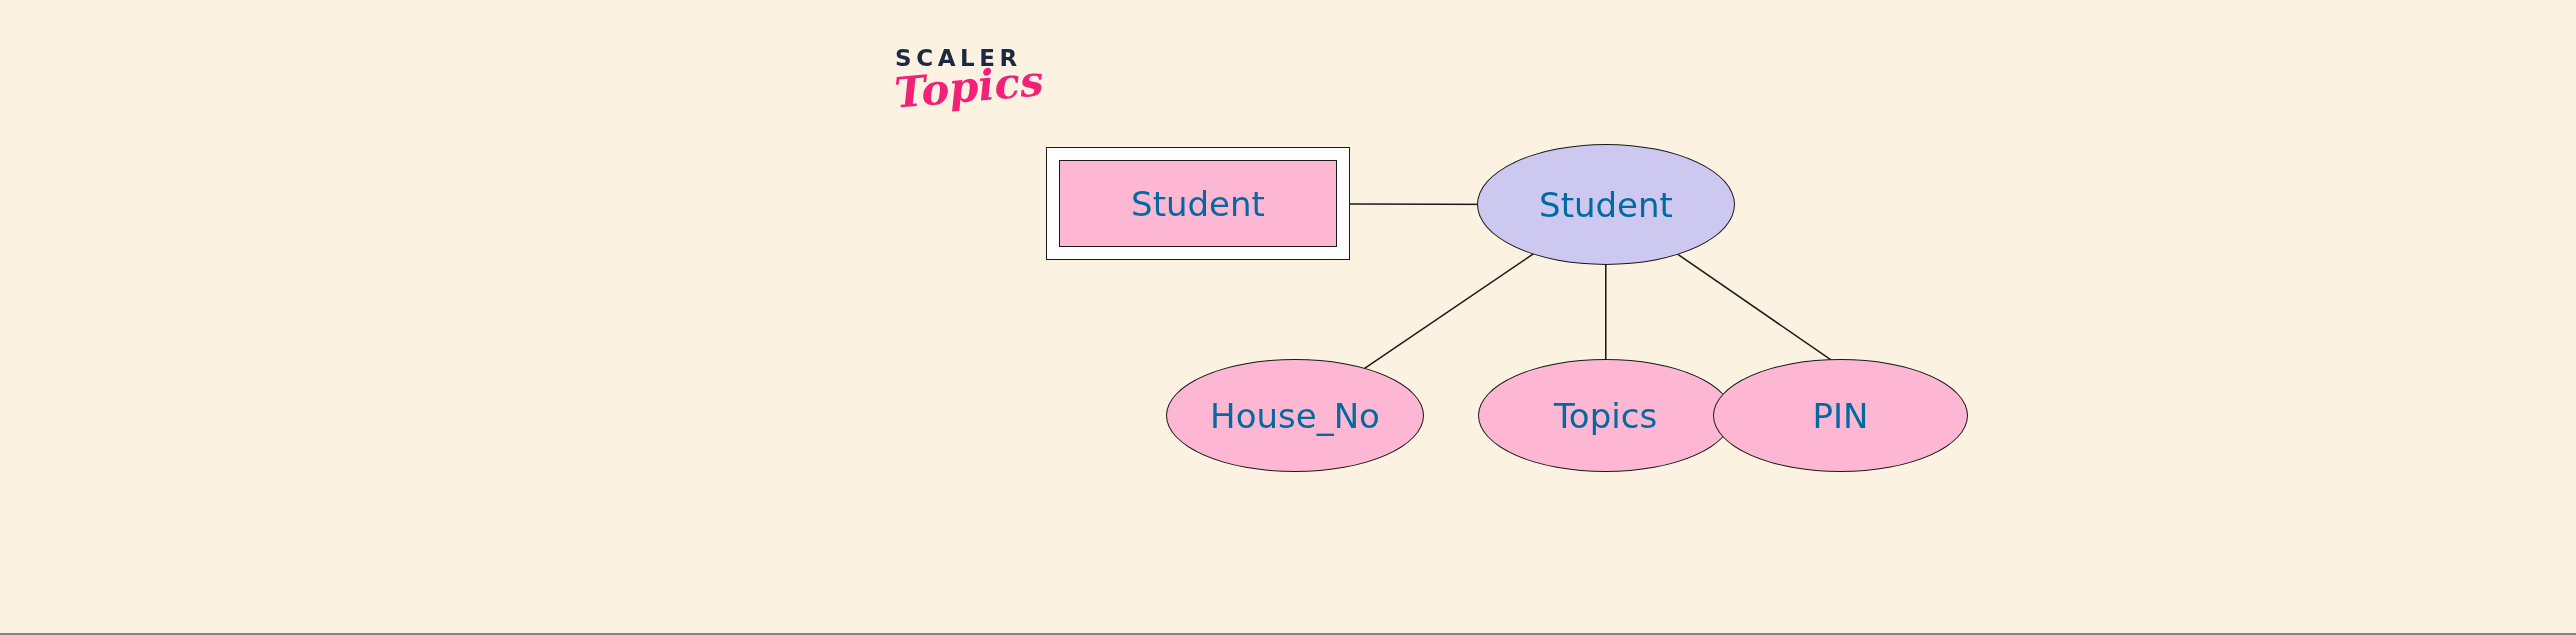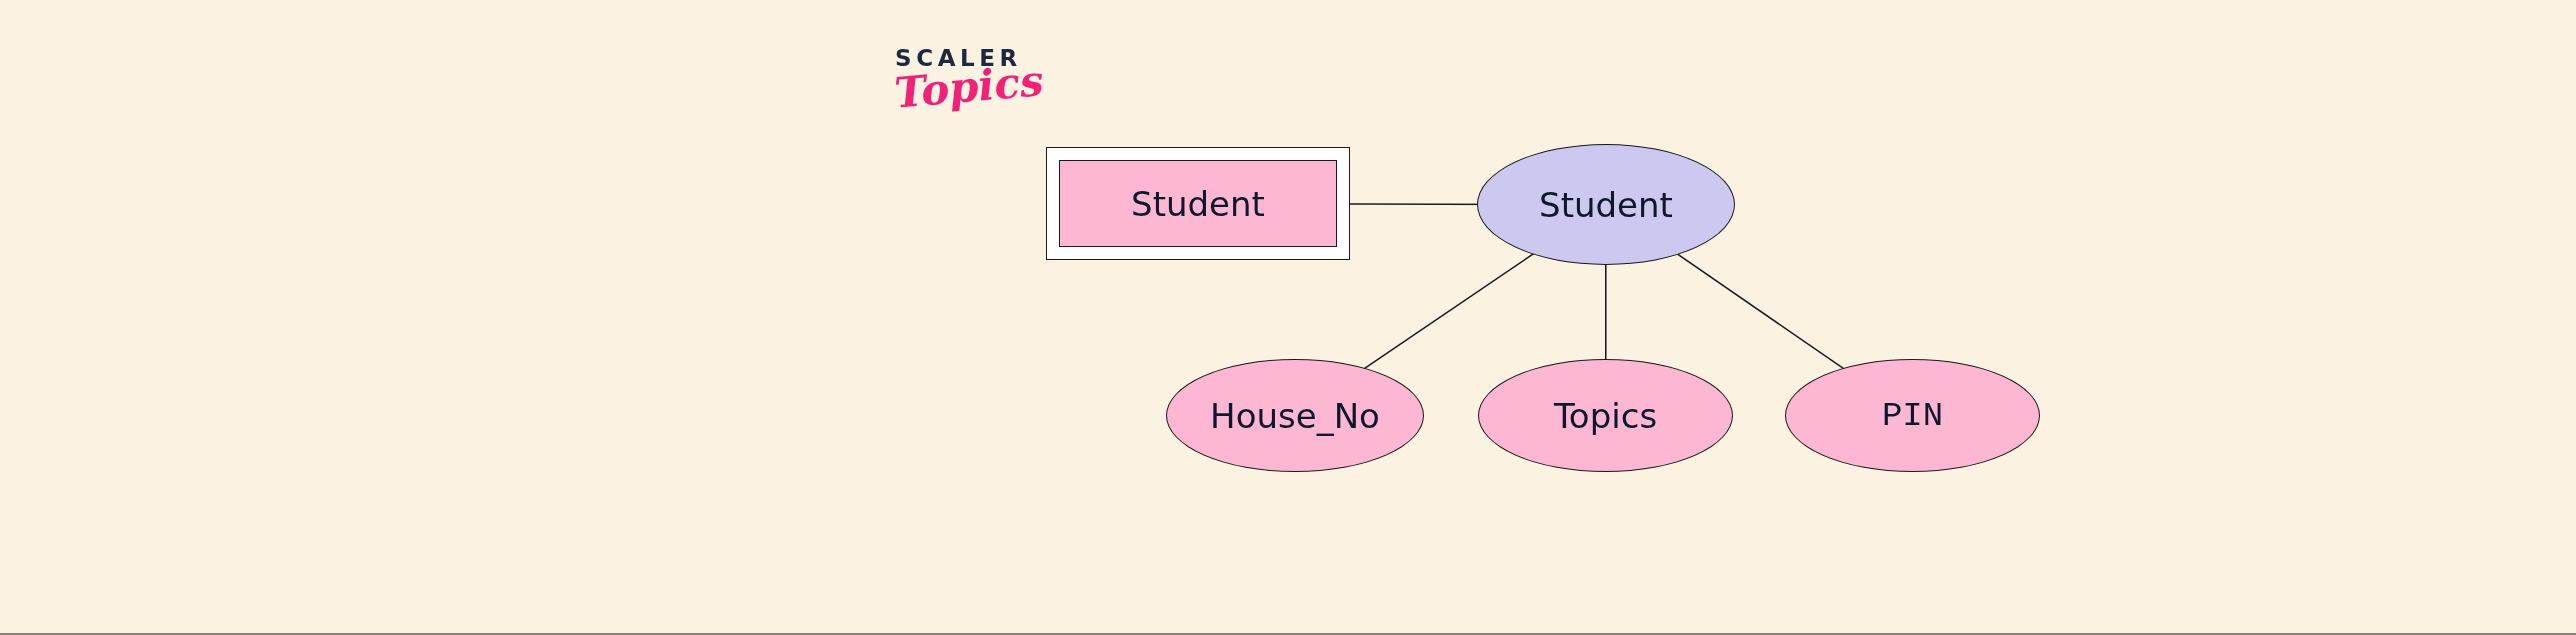--- a/index.html
+++ b/index.html
@@ -67,25 +67,25 @@
     border: 1.5px solid var(--stroke, #1A1A1A);
     border-radius: 50%;
     display: flex; align-items: center; justify-content: center;
   }
   .ellipse.lavender { background: var(--node-lavender, #CCC8EF); }
   .ellipse.pink     { background: var(--node-pink, #FDB7D3); align-items: center; }
 
   #address  { left: 1477px; top: 144px; width: 258px; height: 121px; }
   #house-no { left: 1166px; top: 359px; width: 258px; height: 113px; }
   #street   { left: 1478px; top: 359px; width: 255px; height: 113px; }
-  #pin      { left: 1785px; top: 359px; width: 255px; height: 113px; font-family: Liberation Mono, monospace; }
+  #pin      { left: 1713px; top: 359px; width: 255px; height: 113px; }
 
   .node-label {
     font-size: 34px;
-    color: #0f172a;
+    color: #0369a1;
     white-space: nowrap;
   }
 
   .bottom-divider {
     position: absolute;
     left: 0; top: 633px;
     width: 3091px; height: 1.5px;
     background: var(--divider, #8B8177);
   }
 </style>

